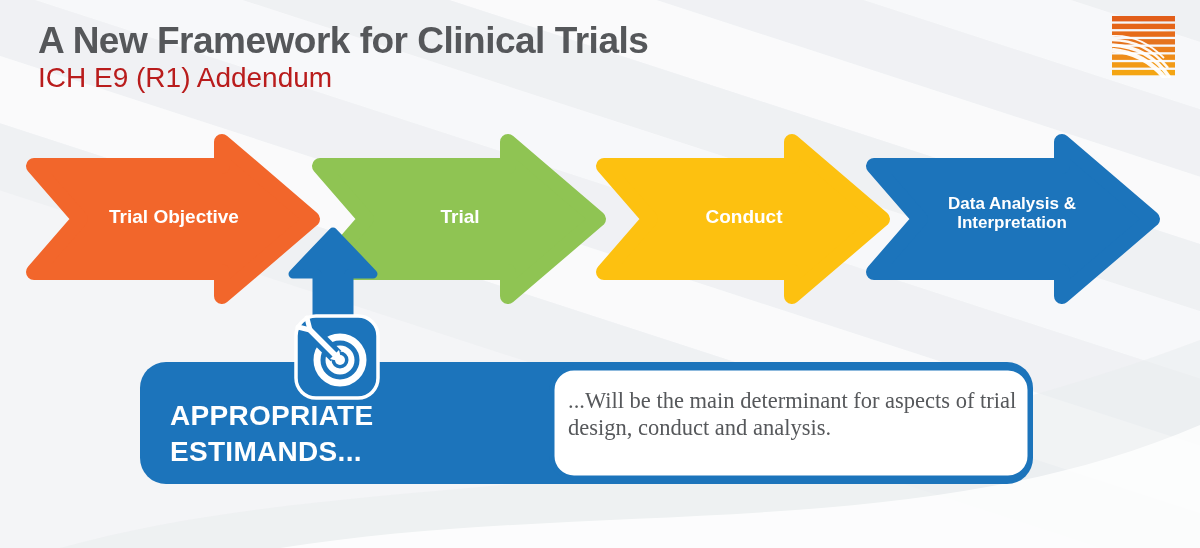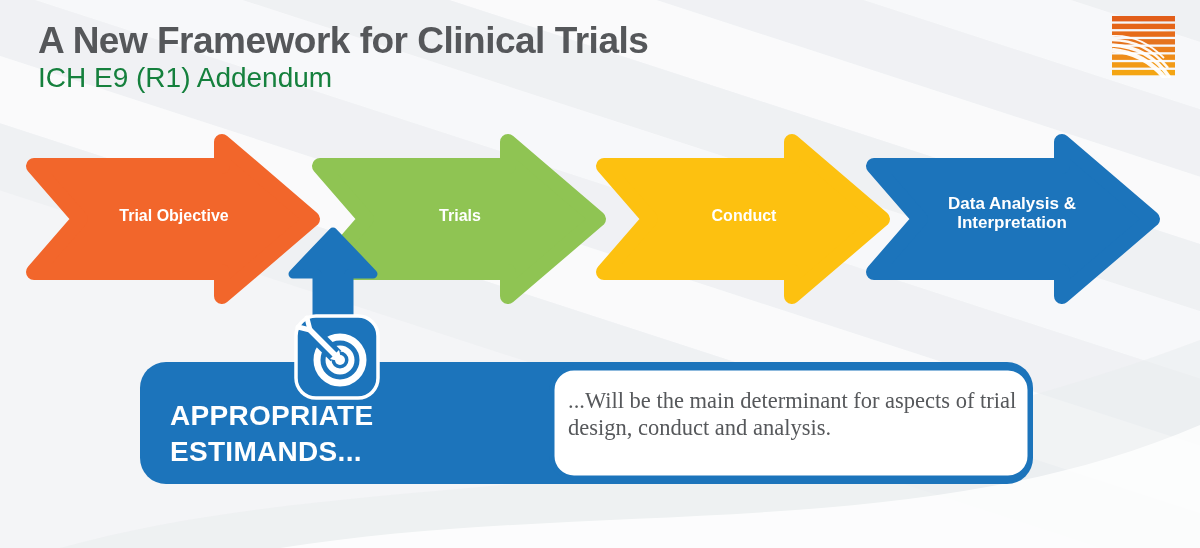--- a/index.html
+++ b/index.html
@@ -9,26 +9,26 @@
     font-family:"Liberation Sans", sans-serif;
   }
   .scene{position:absolute;left:0;top:0;width:1200px;height:548px;}
   .title{
     position:absolute;left:38px;top:20px;
     font-size:37px;font-weight:800;color:#55575a;letter-spacing:-0.5px;
     white-space:nowrap;
   }
   .subtitle{
     position:absolute;left:38px;top:62px;
-    font-size:28px;font-weight:400;color:#15803d;white-space:nowrap;
+    font-size:28px;font-weight:400;color:#b91c1c;white-space:nowrap;
   }
   .logo{position:absolute;left:1112px;top:16px;width:63px;height:62px;}
   .arrow-label{
     position:absolute;color:#ffffff;font-weight:bold;text-align:center;
-    font-size:16px;line-height:1.1;
+    font-size:19px;line-height:1.1;
   }
   .arrow-label.small{font-size:17px;line-height:1.12;}
   .panel-heading{
     position:absolute;left:170px;top:398px;width:350px;
     color:#ffffff;font-weight:bold;font-size:28px;line-height:1.3;
     text-align:left;letter-spacing:0.3px;
   }
   .description{
     position:absolute;left:568px;top:388px;width:450px;
     color:#56585b;font-size:22.5px;line-height:1.18;font-weight:400;font-family:Liberation Serif, serif;
@@ -99,20 +99,20 @@
         <circle cx="340" cy="360" r="5" fill="#ffffff"></circle>
         <line x1="311" y1="331" x2="335" y2="355" stroke="#ffffff" stroke-width="5.5" stroke-linecap="round"></line>
         <polygon points="342,362 339,350 330,359" fill="#ffffff"></polygon>
         <line x1="310" y1="330" x2="298" y2="327" stroke="#ffffff" stroke-width="5" stroke-linecap="round"></line>
         <line x1="310" y1="330" x2="307" y2="318" stroke="#ffffff" stroke-width="5" stroke-linecap="round"></line>
       </g>
     </g>
   </svg>
 
   <div class="arrow-label" style="left:24px;top:207px;width:300px;">Trial Objective</div>
-  <div class="arrow-label" style="left:310px;top:207px;width:300px;">Trials</div>
+  <div class="arrow-label" style="left:310px;top:207px;width:300px;">Trial</div>
   <div class="arrow-label" style="left:594px;top:207px;width:300px;">Conduct</div>
   <div class="arrow-label small" style="left:912px;top:194px;width:200px;">Data Analysis &amp; Interpretation</div>
 
   <div class="panel-heading">APPROPRIATE ESTIMANDS...</div>
   <div class="description">...Will be the main determinant for aspects of trial design, conduct and analysis.</div>
 
 </div>
 
 </body></html>

